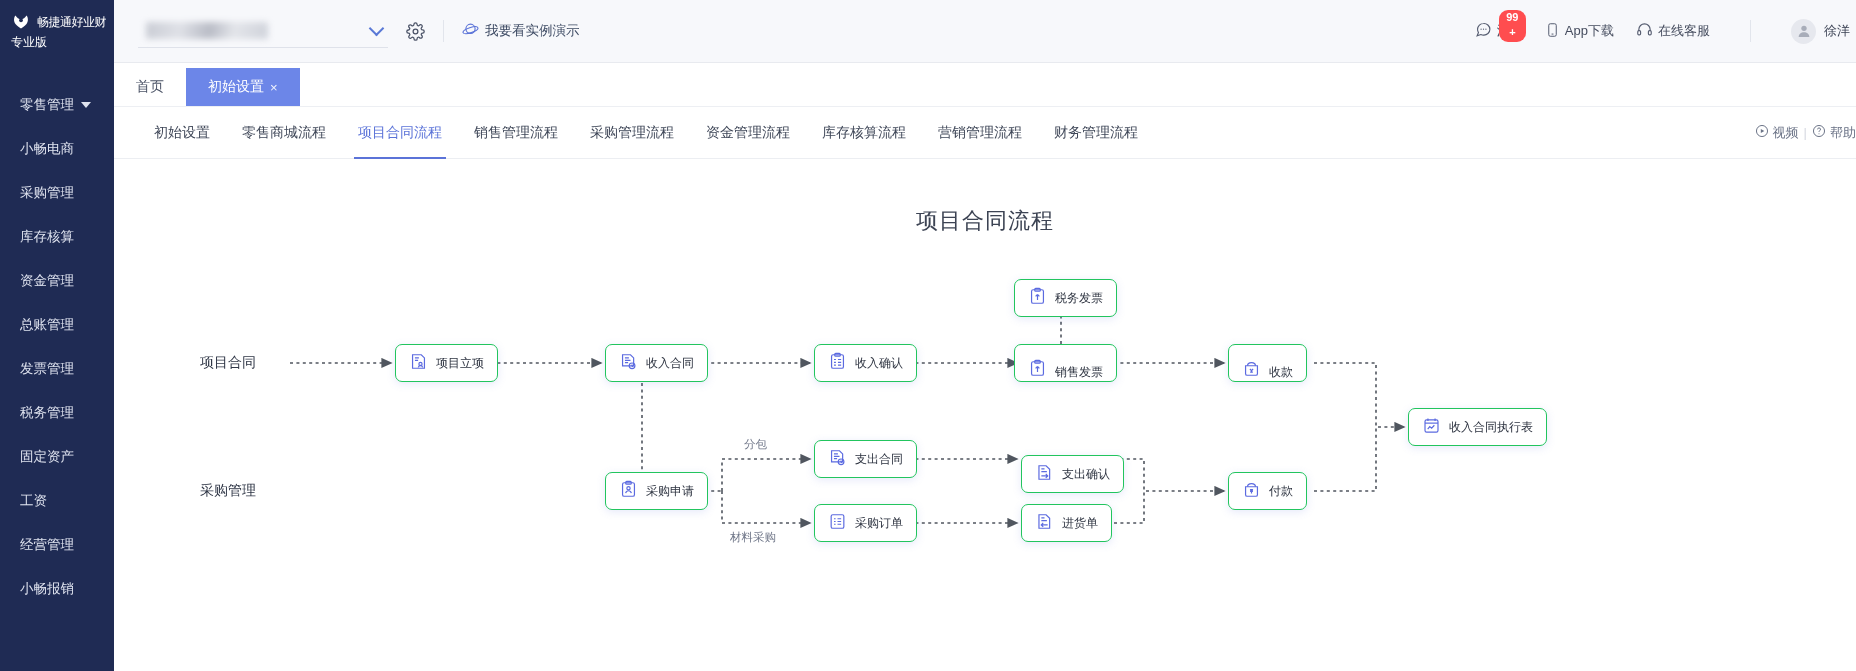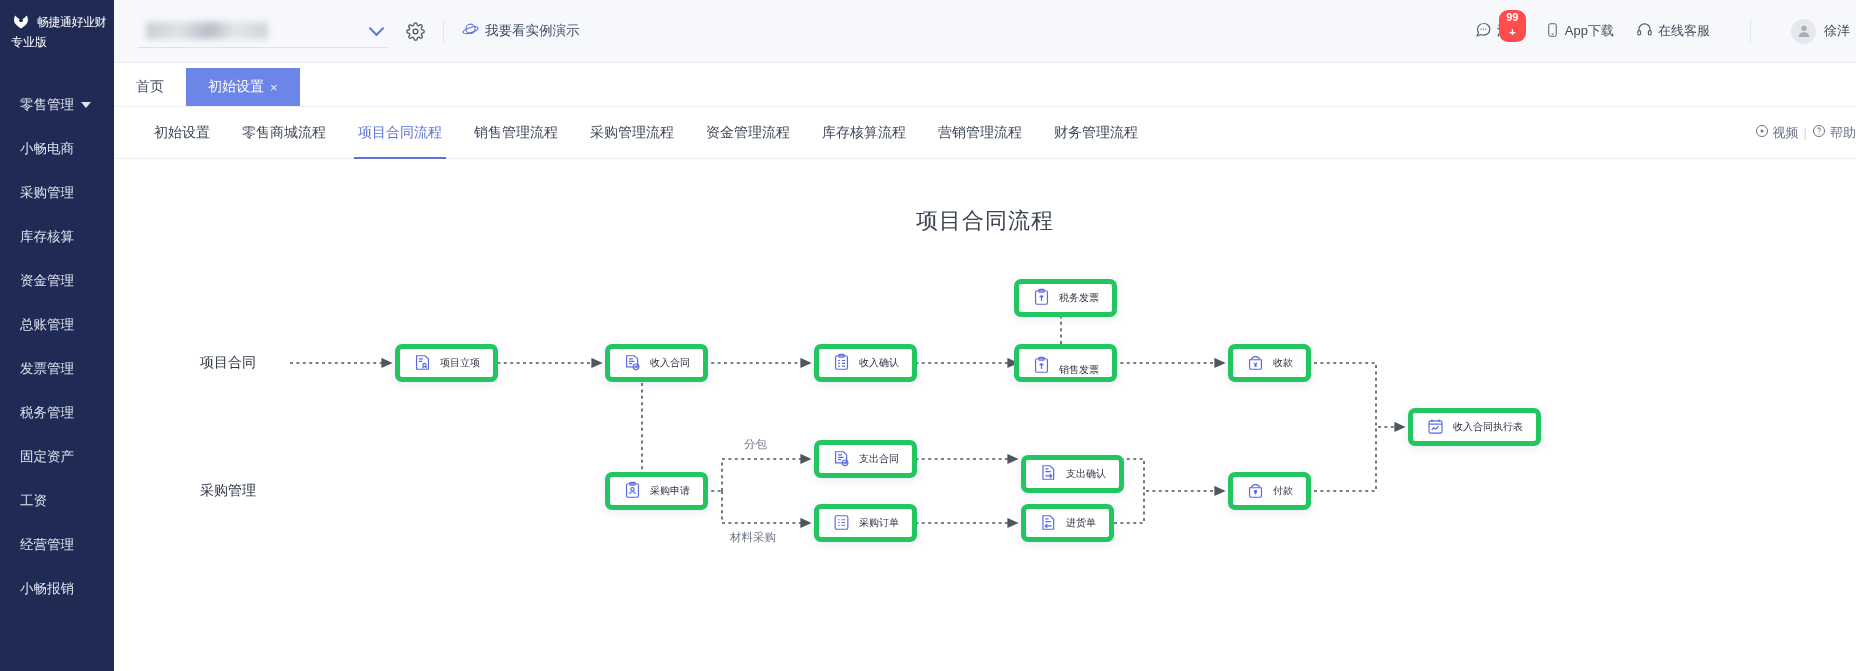--- a/index.html
+++ b/index.html
@@ -130,25 +130,25 @@
   .flow-title {
     position: absolute; left: 0; top: 47px; width: 1742px;
     text-align: center; font-size: 22px; color: #3c4353; letter-spacing: 1px;
   }
   .swimlabel {
     position: absolute; font-size: 14px; color: #2f3646;
   }
 
   .node {
     position: absolute; height: 38px;
-    background: #fff; border: 5px solid #22c55e; border-radius: 7px;
+    background: #fff; border: 1px solid #22c55e; border-radius: 7px;
     box-shadow: 0 2px 9px rgba(108,122,224,.17);
     display: flex; align-items: center; gap: 8px;
     padding: 0 13px; cursor: pointer;
-    font-size: 10px; color: #2d3340; white-space: nowrap;
+    font-size: 12px; color: #2d3340; white-space: nowrap;
   }
   .node svg { flex: none; }
 
   svg.wires { position: absolute; left: 0; top: 0; width: 1742px; height: 512px; pointer-events: none; }
   .edge-label {
     position: absolute; font-size: 11.5px; color: #6f7688;
   }
 </style>
 </head>
 <body>
@@ -443,21 +443,21 @@
     <span>
       <svg width="19" height="19" viewBox="0 0 24 24" fill="none" stroke="#5b6ae0" stroke-width="1.5">
         <rect x="4.5" y="3.5" width="15" height="17" rx="2"></rect>
         <rect x="8.5" y="1.8" width="7" height="3.4" rx="1.2"></rect>
         <path d="M12 16.5V9.5M12 9.5l-2.4 2.4M12 9.5l2.4 2.4"></path>
       </svg>
     </span>
     <span>销售发票</span>
   </div>
 
-  <div class="node" style="left:1114px; top:185px;">
+  <div class="node" style="left:1114px; top:185px;align-items:flex-end;">
     <span>
       <svg width="19" height="19" viewBox="0 0 24 24" fill="none" stroke="#5b6ae0" stroke-width="1.5">
         <path d="M4.5 8.5h15v10a2 2 0 0 1-2 2h-11a2 2 0 0 1-2-2z"></path>
         <path d="M7 8.5c0-2.3 2.2-4 5-4s5 1.7 5 4"></path>
         <path d="M10 12.6l2 2 2-2M12 14.6v2.6M10.3 16.6h3.4"></path>
       </svg>
     </span>
     <span>收款</span>
   </div>
 

